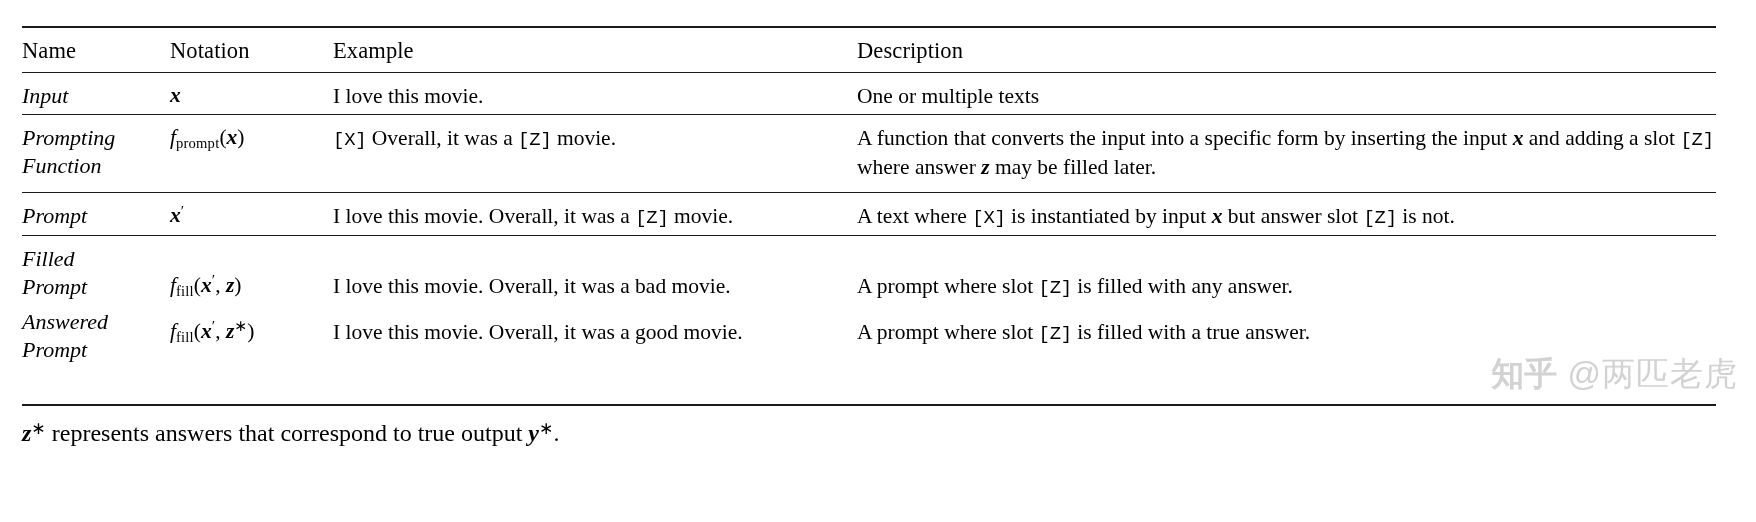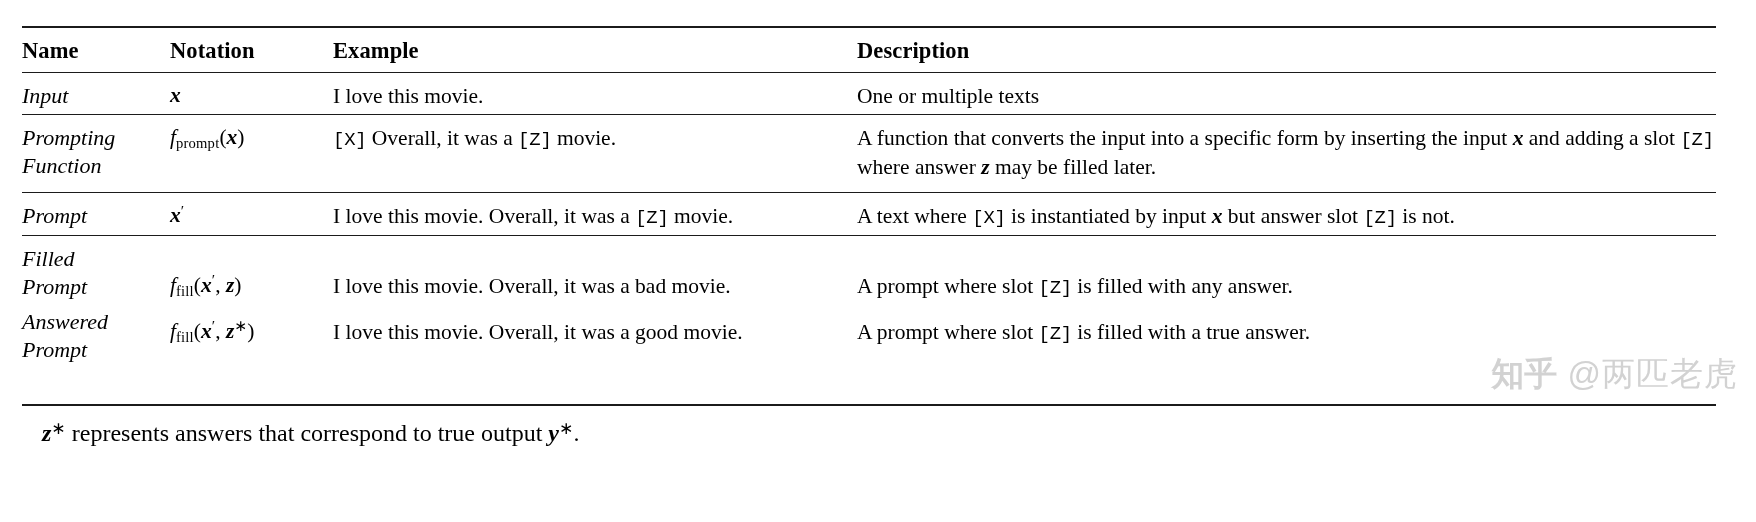--- a/index.html
+++ b/index.html
@@ -39,21 +39,21 @@
   .c-nota  { width: 163px; }
   .c-exam  { width: 524px; }
   .c-desc  { width: 859px; }
 
   
   .rule-top td   { border-top: 2.6px solid #1b1b1b; }
   .rule-mid td   { border-top: 1.3px solid #1b1b1b; }
   .rule-head td  { border-bottom: 1.3px solid #1b1b1b; }
 
   .hdr {
-    font-weight: bold;
+    font-weight: normal;
     font-size: 22.5px;
     padding-top: 10px !important;
     padding-bottom: 8px !important;
     letter-spacing: .1px;
   }
   .cell {
     padding-top: 9px !important;
     padding-bottom: 3px !important;
     line-height: 1.30;
   }
@@ -104,21 +104,20 @@
     width: 1694px;
     border-top: 2.6px solid #1b1b1b;
   }
   .footnote {
     position: absolute;
     left: 22px;
     top: 418px;
     width: 1694px;
     font-size: 24px;
     line-height: 1.3;
-    margin-left: 20px;
   }
   
   .watermark {
     position: absolute;
     right: 18px;
     top: 352px;
     font-family: "Liberation Sans", sans-serif;
     font-size: 33px;
     color: #d2d2d2;
     letter-spacing: 1px;

